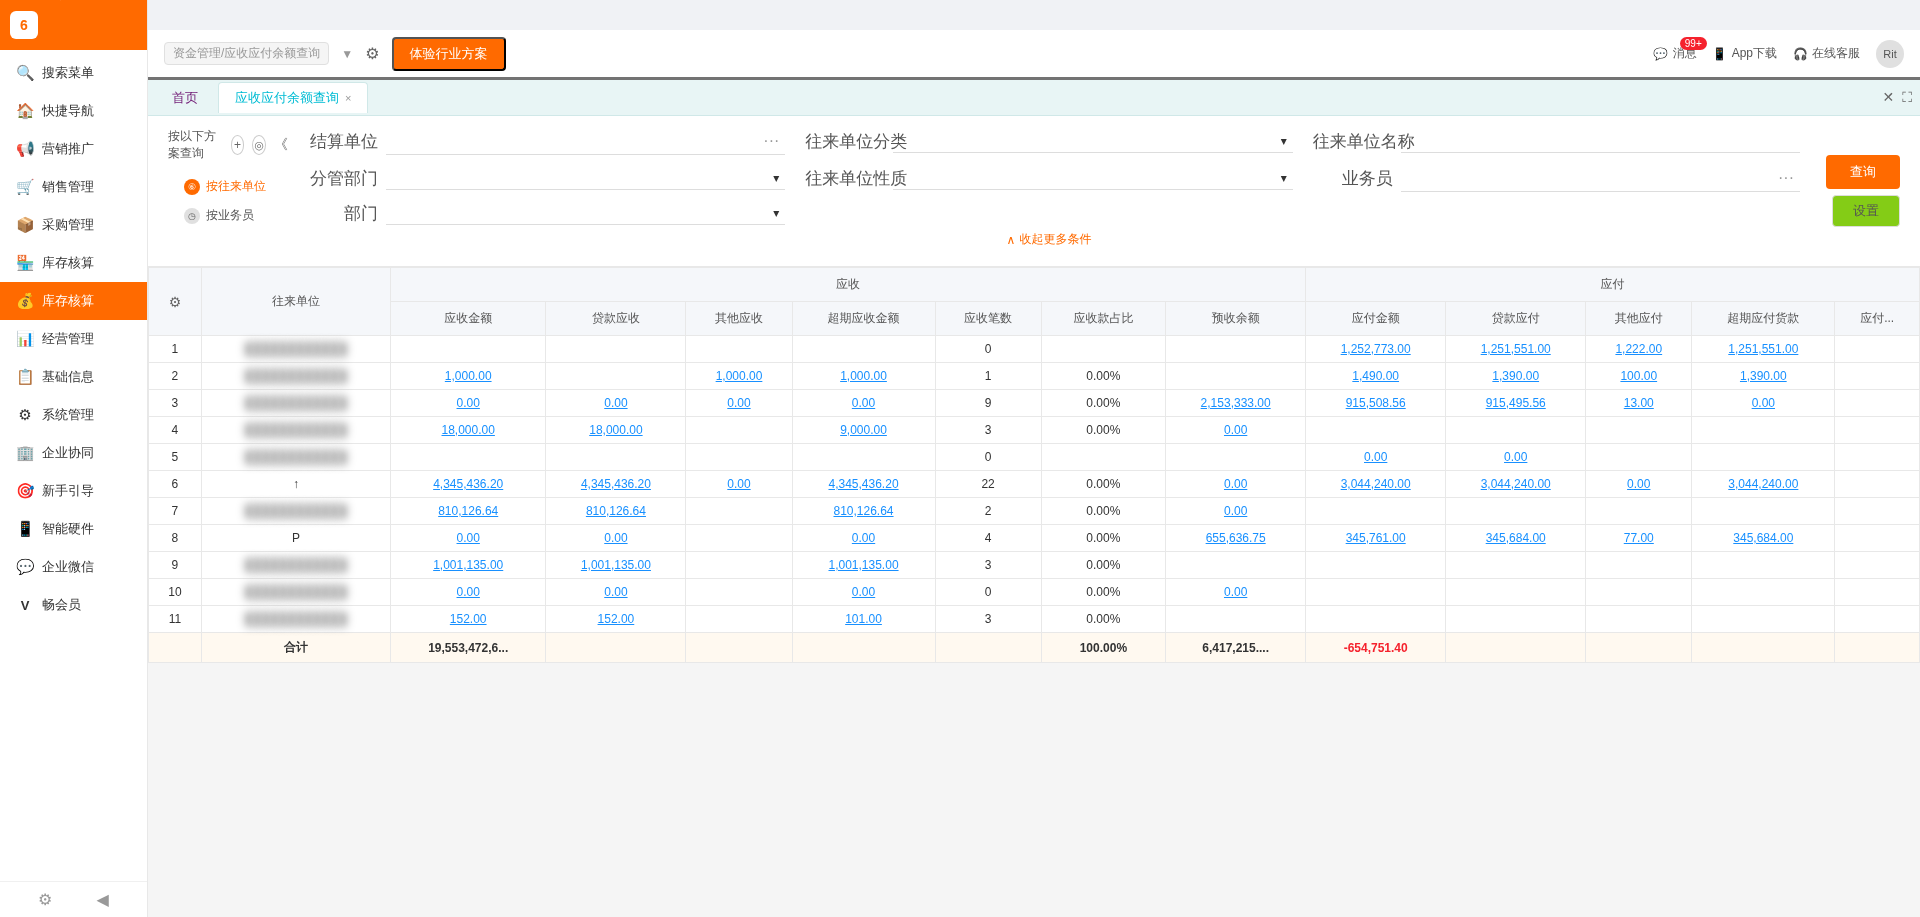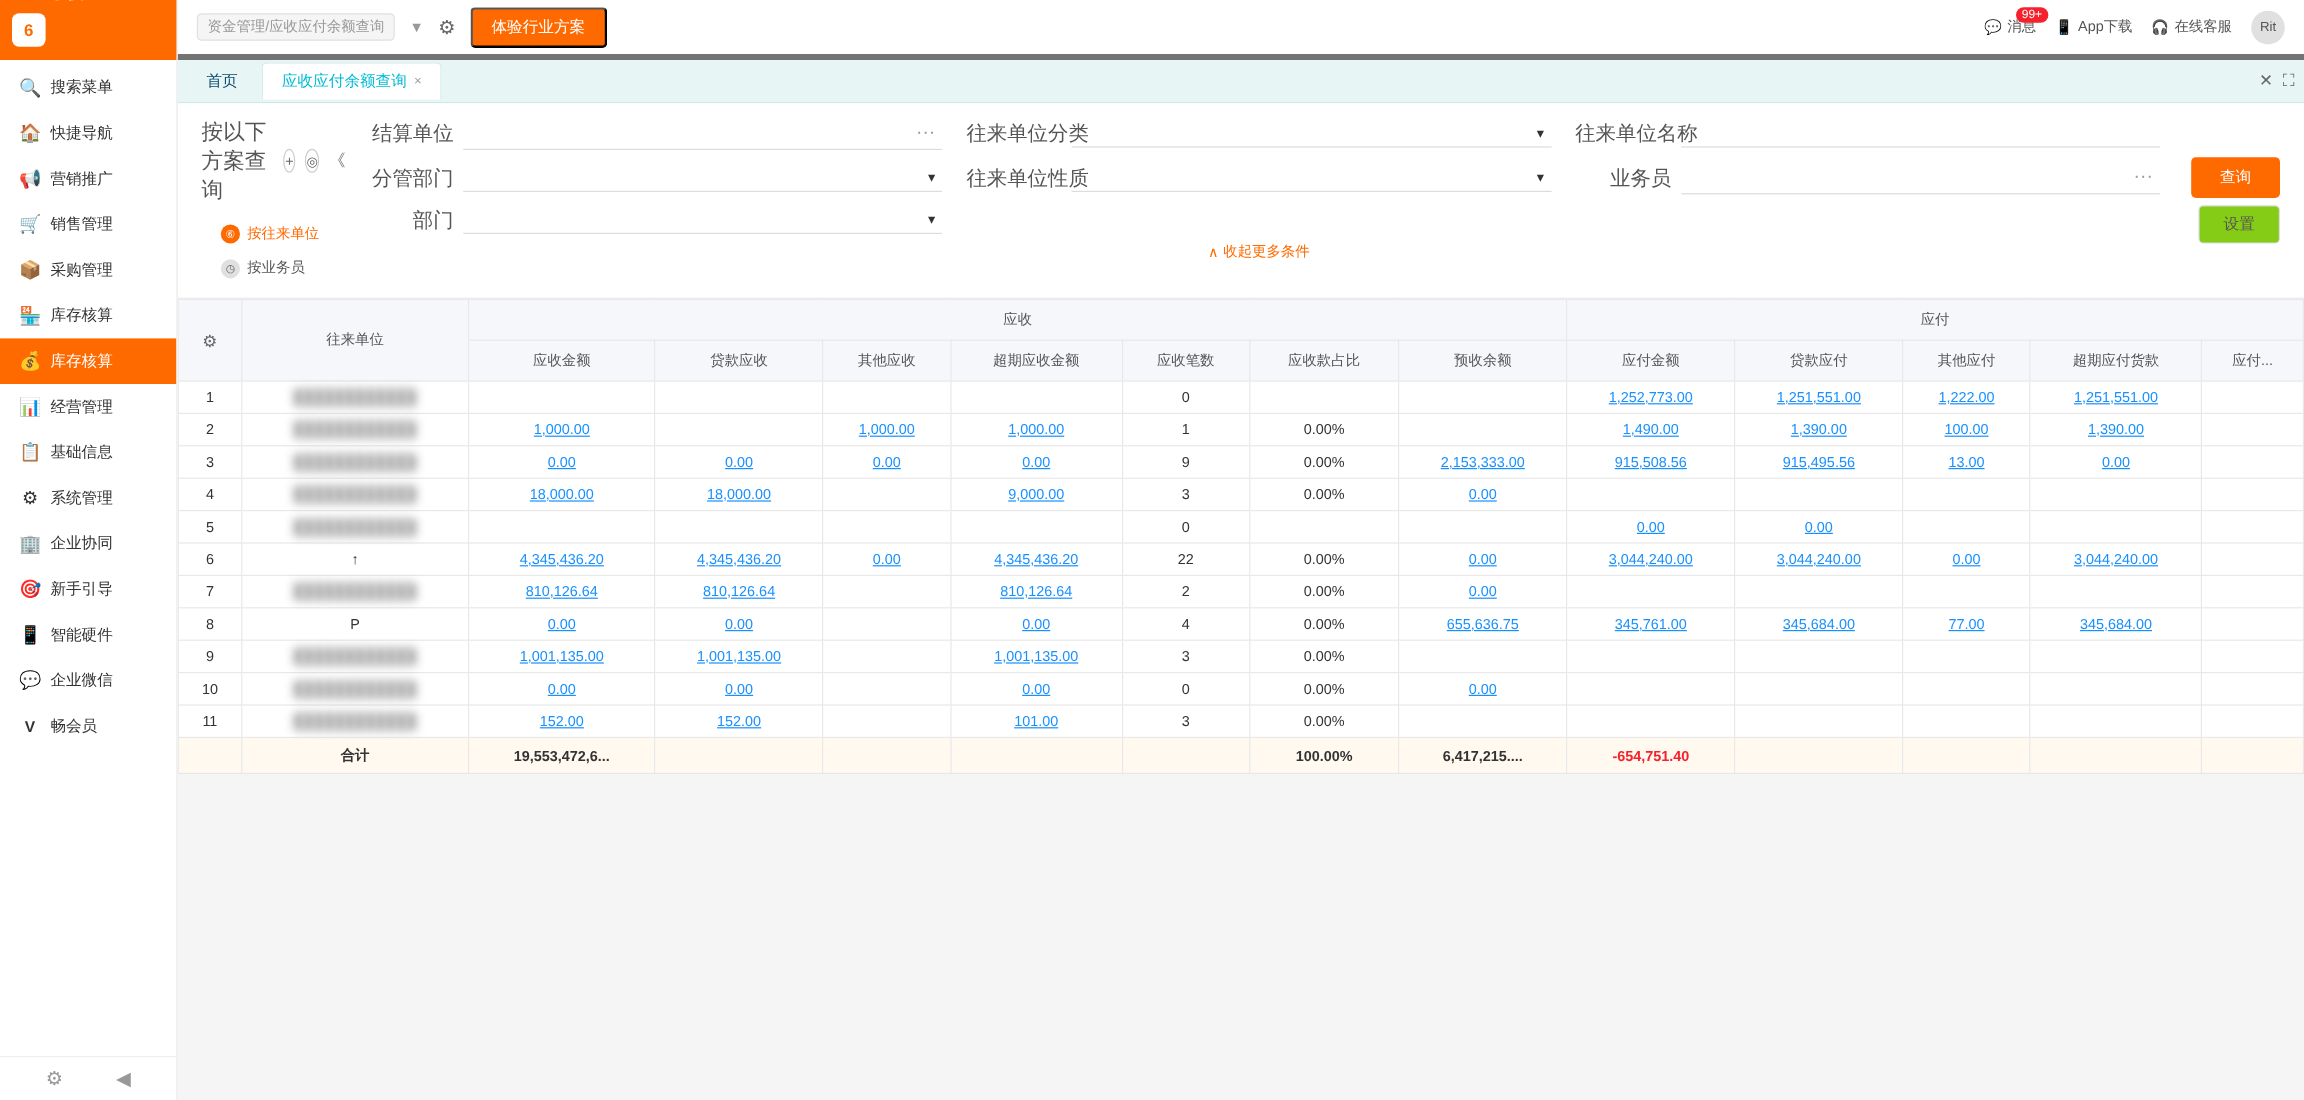--- a/index.html
+++ b/index.html
@@ -15,51 +15,51 @@
     .sidebar-item { display: flex; align-items: center; padding: 10px 16px; cursor: pointer; color: #333; gap: 8px; font-size: 13px; }
     .sidebar-item.active { background: #ff6a00; color: #fff; }
     .sidebar-item .icon { font-size: 15px; width: 18px; text-align: center; }
     .sidebar-bottom { padding: 8px 0; border-top: 1px solid #f0f0f0; display: flex; align-items: center; justify-content: space-around; padding: 8px 16px; }
     .sidebar-bottom-btn { color: #999; cursor: pointer; font-size: 16px; }
 
     
     .main { flex: 1; display: flex; flex-direction: column; overflow: hidden; }
 
     
-    .topbar { height: 50px; background: #fff; display: flex; align-items: center; padding: 0 16px; border-bottom: 5px solid #737373; gap: 12px; }
+    .topbar { height: 50px; background: #fff; display: flex; align-items: center; padding: 0 16px; border-bottom: 3px solid #737373; gap: 12px; margin-top: 30px; }
     .topbar-breadcrumb { color: #999; font-size: 12px; display: flex; align-items: center; gap: 4px; background: #f5f5f5; border: 1px solid #e0e0e0; border-radius: 4px; padding: 2px 8px; }
     .topbar-dropdown { color: #999; cursor: pointer; font-size: 12px; }
     .topbar-settings { font-size: 16px; color: #666; cursor: pointer; }
     .topbar-promo { background: #ff6a00; color: #fff; border-radius: 4px; padding: 6px 16px; font-size: 13px; cursor: pointer; }
     .topbar-right { margin-left: auto; display: flex; align-items: center; gap: 16px; }
     .topbar-right-item { display: flex; align-items: center; gap: 4px; color: #555; font-size: 12px; cursor: pointer; position: relative; }
     .badge { background: #f5222d; color: #fff; border-radius: 10px; padding: 1px 5px; font-size: 10px; position: absolute; top: -8px; right: -10px; }
     .topbar-user { background: #e0e0e0; border-radius: 50%; width: 28px; height: 28px; display: flex; align-items: center; justify-content: center; font-size: 11px; color: #555; }
 
     
     .tabbar { height: 36px; background: #e8f5f5; display: flex; align-items: center; padding: 0 8px; border-bottom: 1px solid #d0e8e8; gap: 4px; }
     .tab { padding: 6px 16px; border-radius: 4px 4px 0 0; cursor: pointer; font-size: 13px; display: flex; align-items: center; gap: 6px; }
-    .tab.home { color: #0c4a6e; }
+    .tab.home { color: #701a75; }
     .tab.active { background: #fff; color: #00bcd4; border: 1px solid #d0e8e8; border-bottom: none; }
     .tab-close { font-size: 11px; color: #999; cursor: pointer; }
     .tab-bar-right { margin-left: auto; display: flex; gap: 8px; }
     .tab-bar-icon { font-size: 14px; color: #666; cursor: pointer; }
 
     
     .page { flex: 1; overflow: auto; padding: 0; background: #f5f5f5; }
     .page-header { background: #fff; padding: 12px 20px; display: flex; align-items: center; justify-content: space-between; border-bottom: 1px solid #e8e8e8; }
     .page-title { font-size: 16px; font-weight: bold; color: #333; }
     .page-actions { display: flex; gap: 8px; }
     .btn-export { display: flex; align-items: center; gap: 4px; color: #ff6a00; font-size: 12px; cursor: pointer; }
     .btn-refresh { display: flex; align-items: center; gap: 4px; color: #ff6a00; font-size: 12px; cursor: pointer; }
 
     
     .filter-area { background: #fff; padding: 12px 20px; border-bottom: 1px solid #e8e8e8; }
     .filter-header { display: flex; align-items: center; gap: 8px; margin-bottom: 12px; }
-    .filter-label { color: #555; font-size: 18px; }
+    .filter-label { color: #555; font-size: 12px; }
     .filter-add-btn { width: 20px; height: 20px; border: 1px solid #ccc; border-radius: 50%; display: flex; align-items: center; justify-content: center; cursor: pointer; color: #666; font-size: 12px; }
     .filter-schema-btn { width: 20px; height: 20px; border: 1px solid #ccc; border-radius: 50%; display: flex; align-items: center; justify-content: center; cursor: pointer; color: #666; font-size: 11px; }
     .filter-collapse-btn { cursor: pointer; color: #666; font-size: 14px; }
 
     .filter-schemes { display: flex; flex-direction: column; gap: 4px; margin-left: 8px; }
     .filter-scheme-item { display: flex; align-items: center; gap: 6px; padding: 4px 8px; border-radius: 4px; cursor: pointer; font-size: 12px; color: #555; }
     .filter-scheme-item.active { color: #ff6a00; }
     .filter-scheme-icon { width: 16px; height: 16px; background: #ff6a00; border-radius: 50%; display: flex; align-items: center; justify-content: center; color: #fff; font-size: 9px; }
     .filter-scheme-icon2 { width: 16px; height: 16px; background: #e0e0e0; border-radius: 50%; display: flex; align-items: center; justify-content: center; color: #666; font-size: 9px; }
     .filter-row { display: flex; align-items: center; gap: 8px; }

